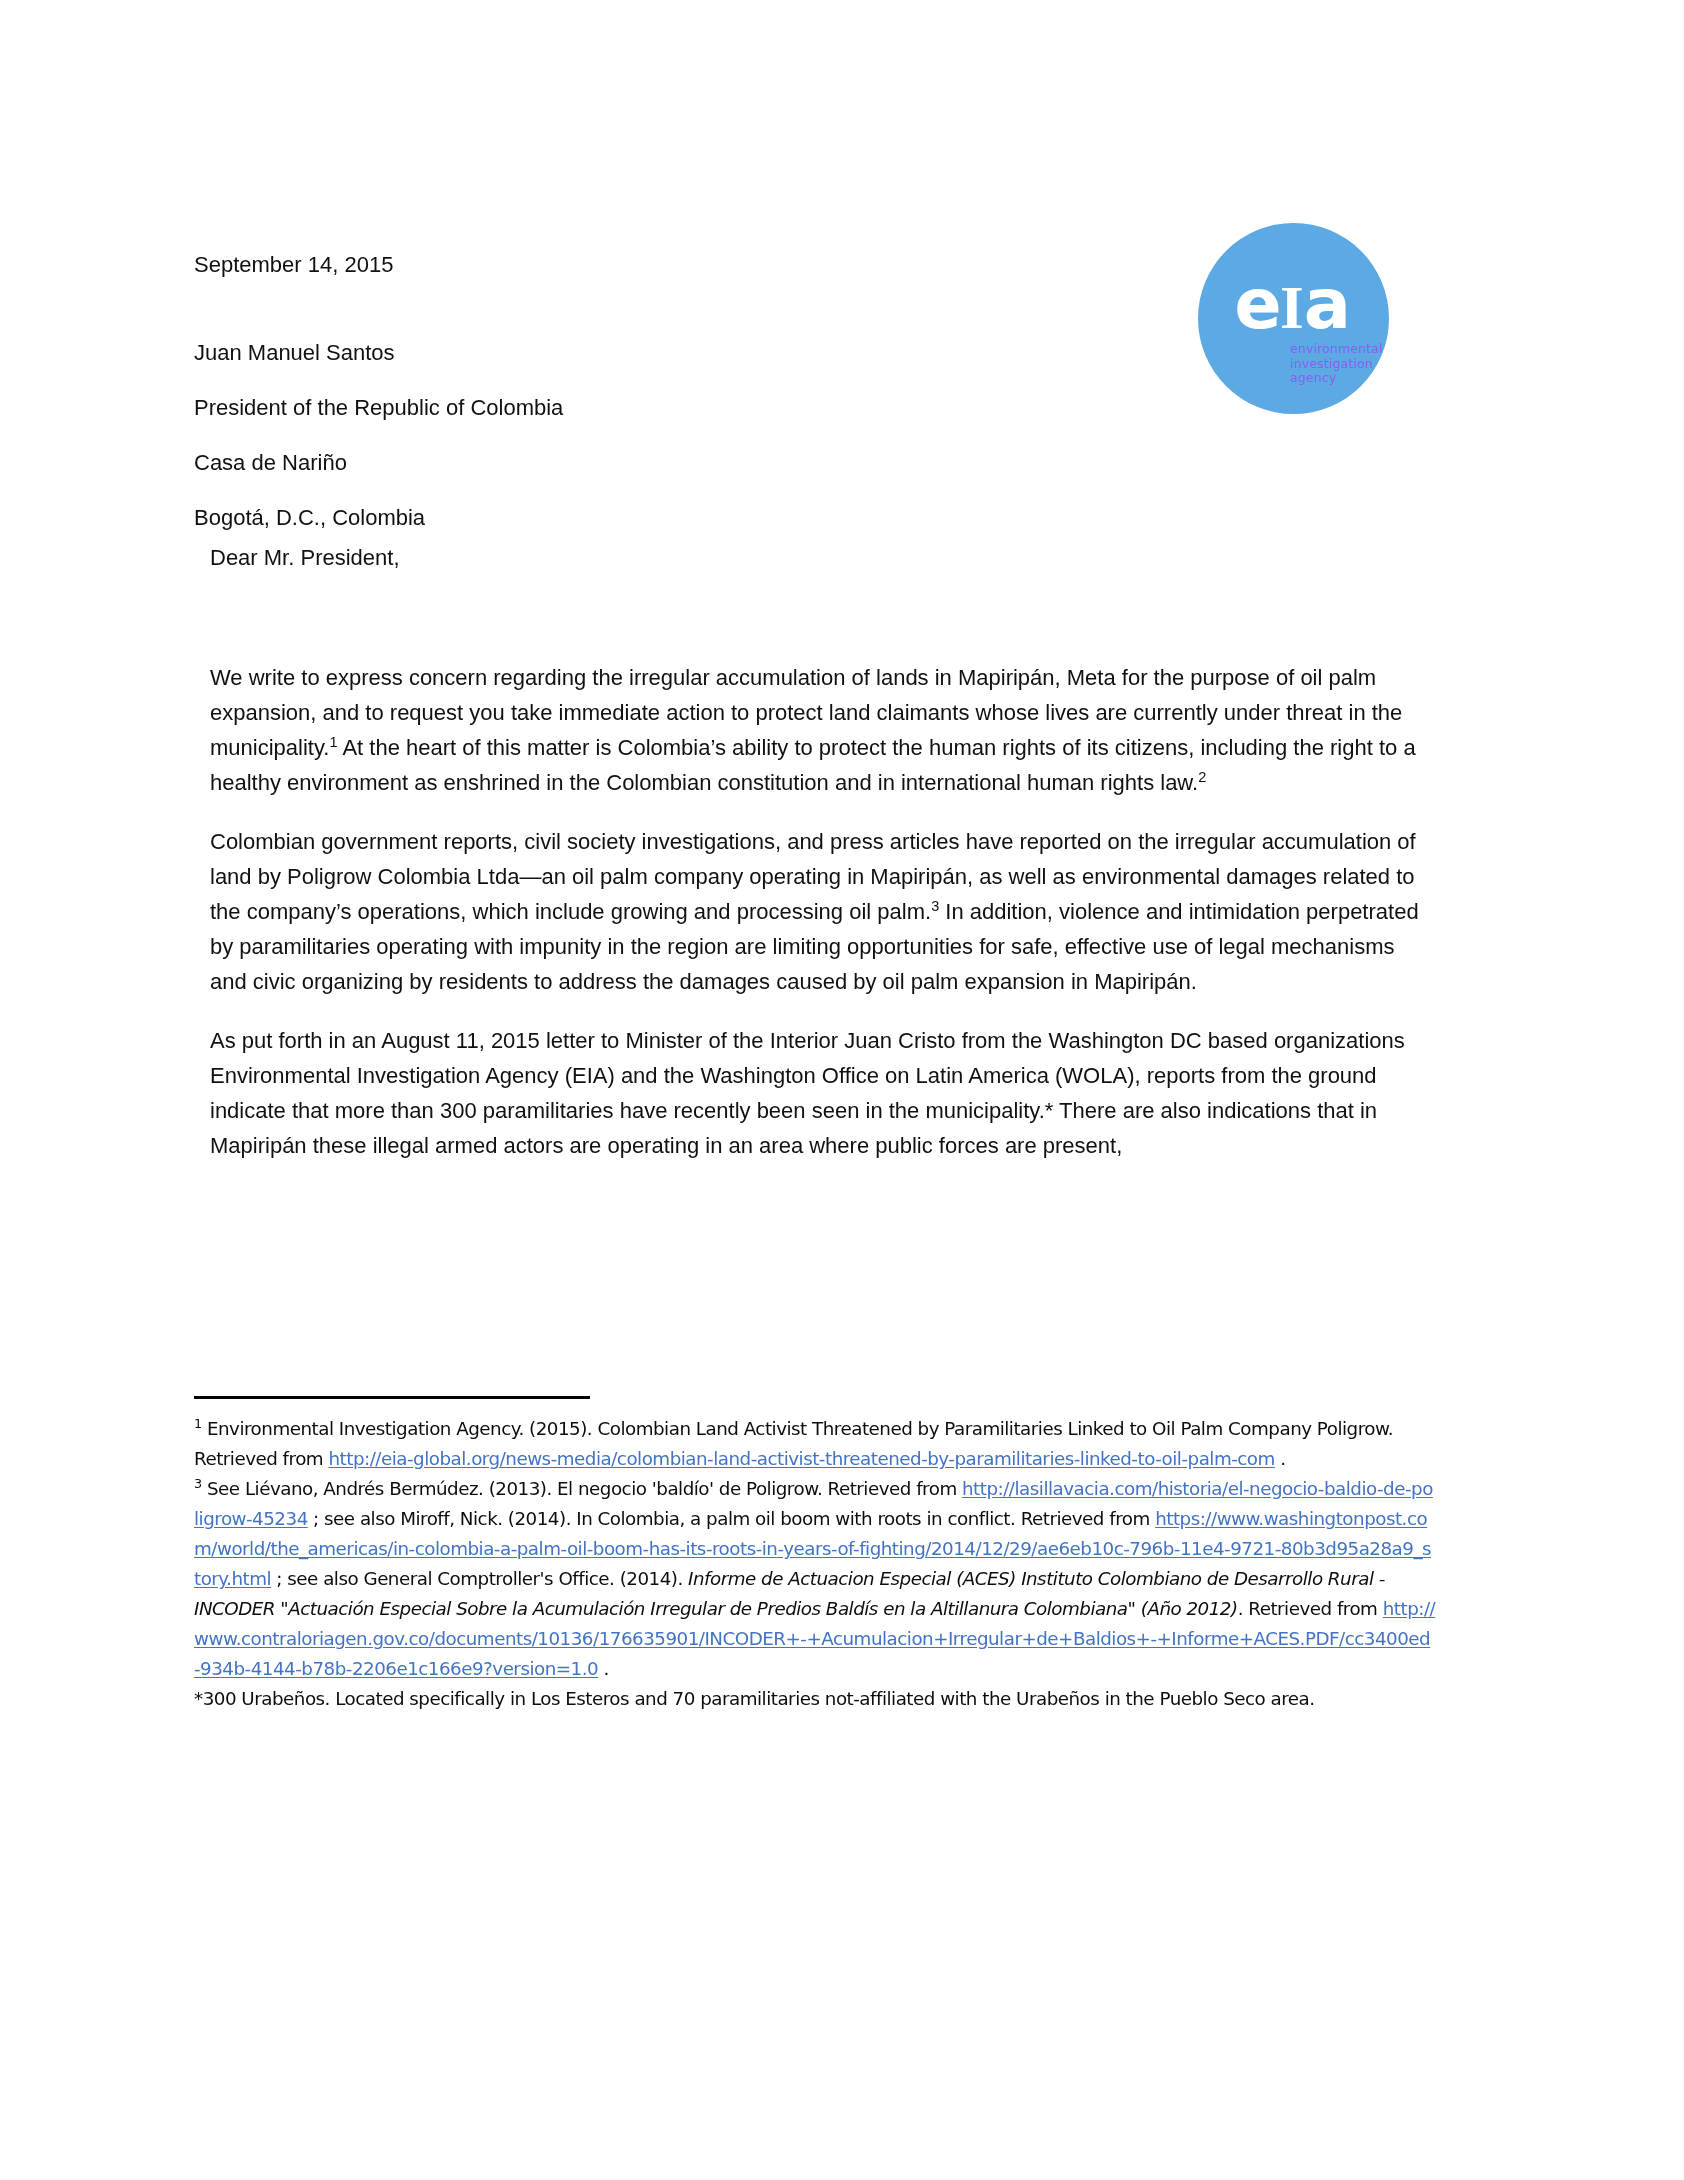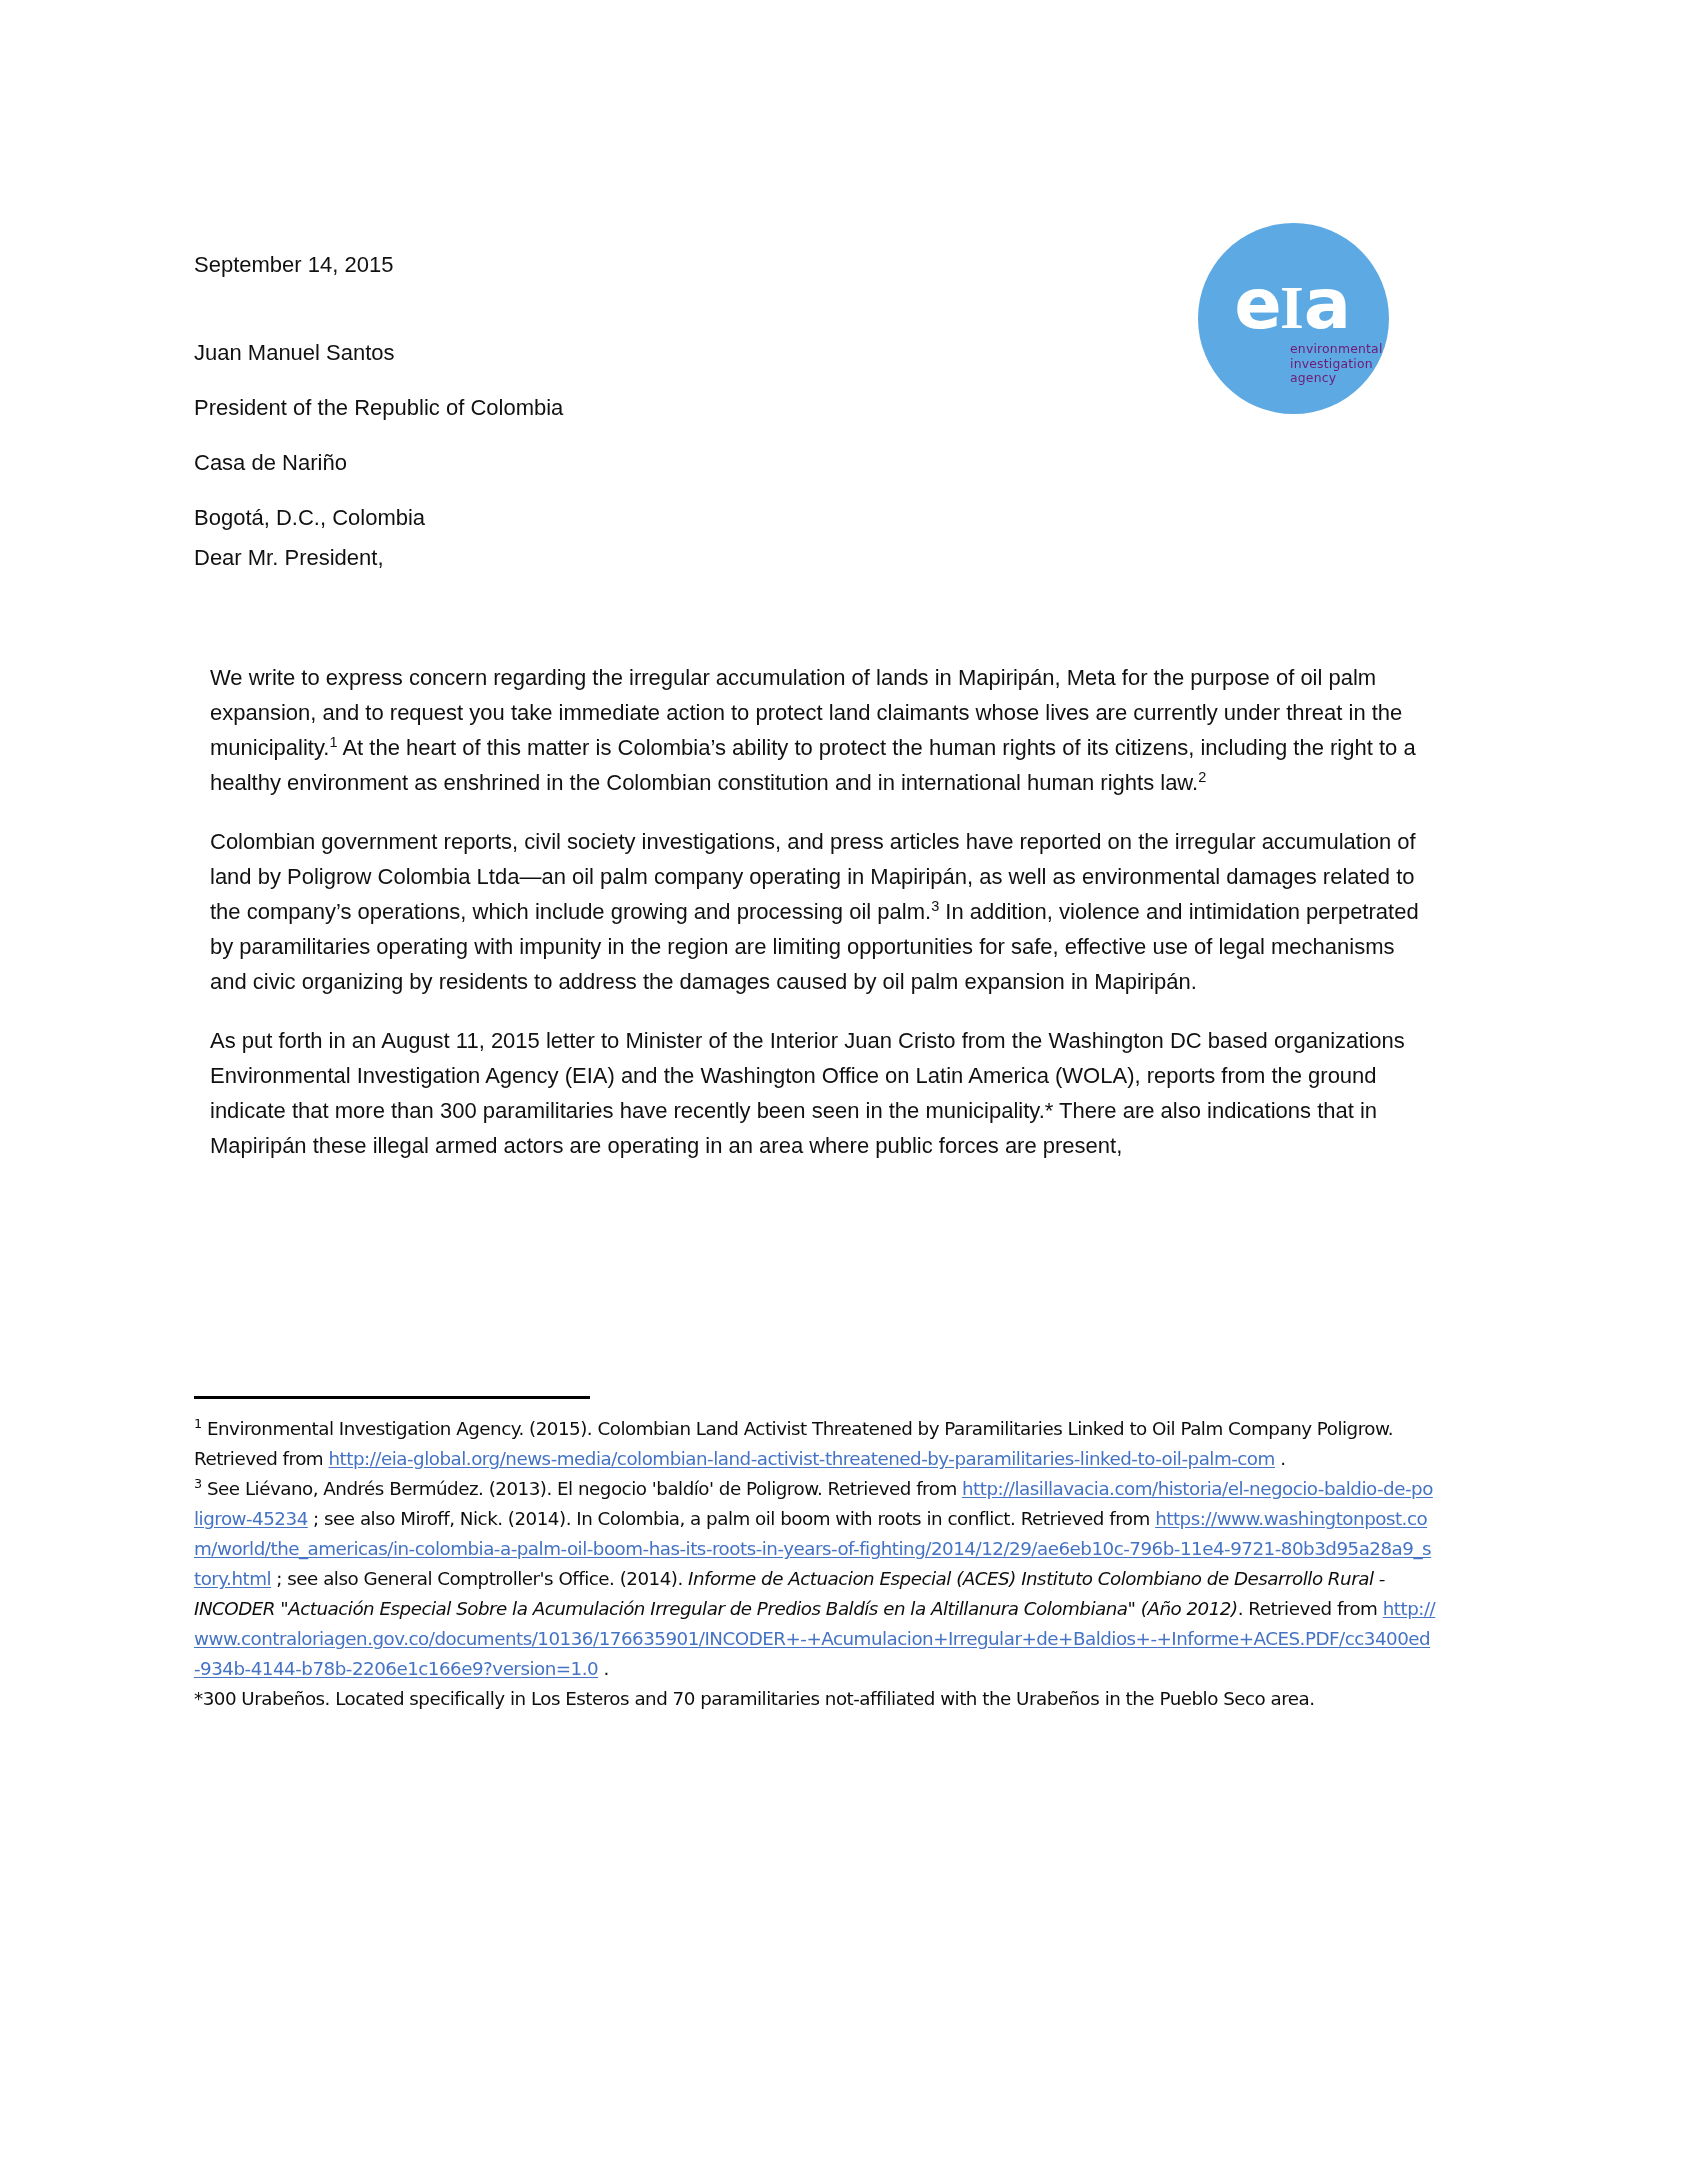--- a/index.html
+++ b/index.html
@@ -54,21 +54,21 @@
   .logo-sub {
     position: absolute;
     left: 92px;
     top: 119px;
     width: 95px;
     text-align: left;
     font-family: "DejaVu Sans", sans-serif;
     font-size: 12.4px;
     line-height: 14.5px;
     letter-spacing: 0.2px;
-    color: #701a75;
+    color: #8b5cf6;
   }
 
   
   .content {
     position: absolute;
     left: 194px;
     top: 0;
     width: 1235px;
   }
   .letter {
@@ -83,21 +83,21 @@
   }
   .addr-block {
     position: absolute;
     left: 0;
     top: 315px;
   }
   .addr-line { white-space: nowrap; margin-top: 20px; }
 
   .salutation {
     position: absolute;
-    left: 0;
+    left: 16px;
     top: 540px;
   }
 
   .body-paras {
     position: absolute;
     left: 0;
     top: 660px;
     width: 1239px;
   }
   .para {

